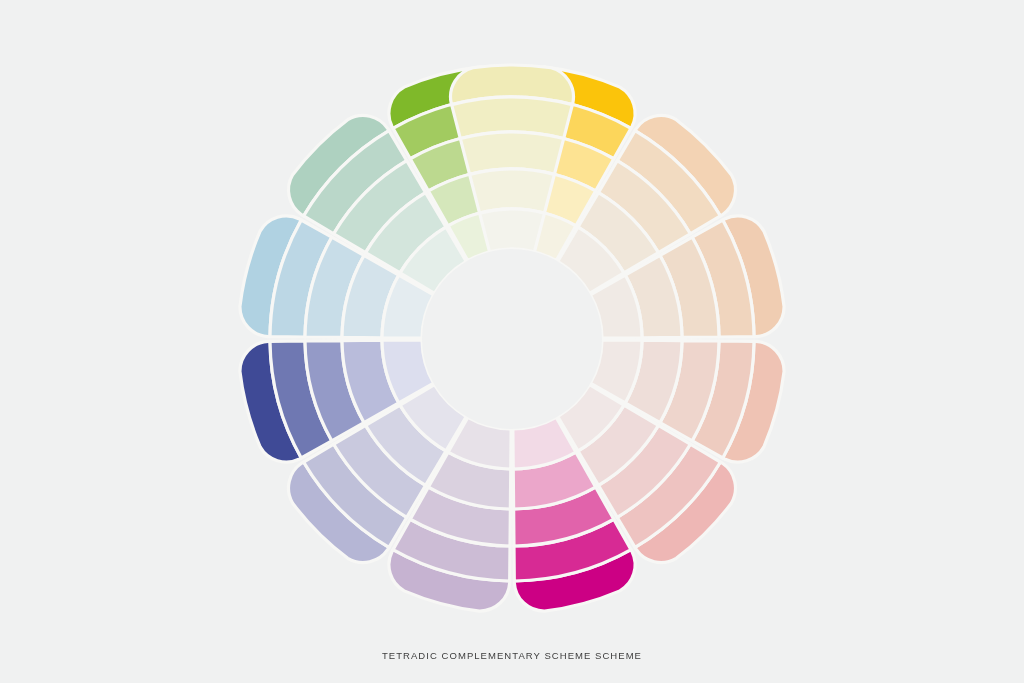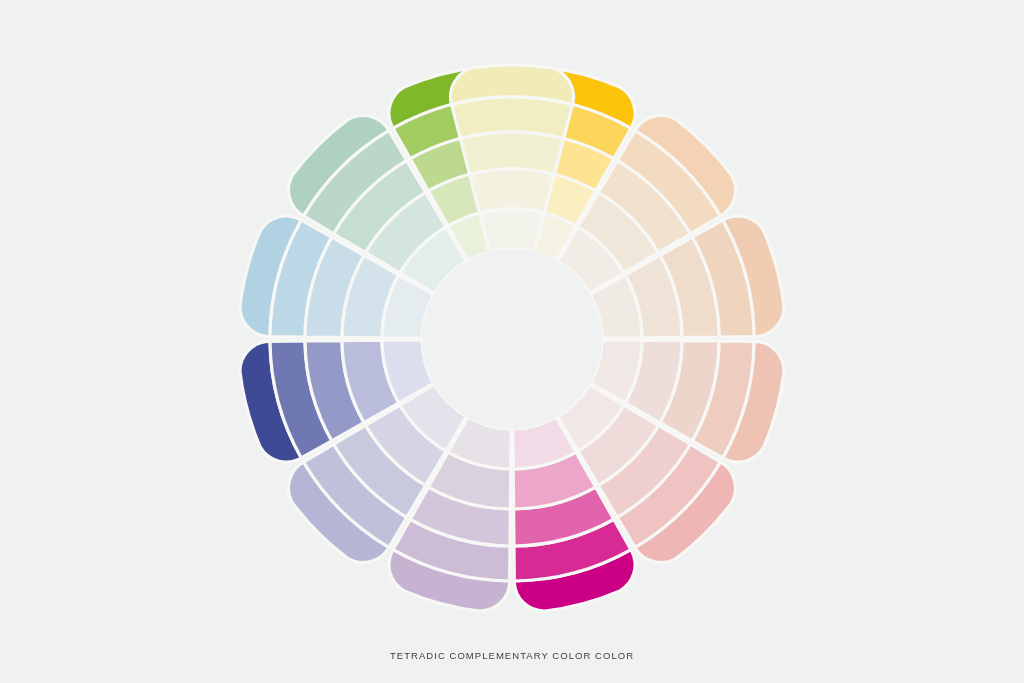--- a/index.html
+++ b/index.html
@@ -143,15 +143,15 @@
             <path d="M 451.61252016861874 104.65548378591293 A 242 242 0 0 1 572.3874798313813 104.65548378591293 L 563.6537534094873 138.54828571770238 A 207 207 0 0 0 460.34624659051275 138.54828571770238 Z" fill="#f1eec4" stroke="#f7f7f5" stroke-width="3.2" stroke-linejoin="round"></path>
             <path d="M 460.34624659051275 138.54828571770238 A 207 207 0 0 1 563.6537534094873 138.54828571770238 L 554.4209569063422 174.37781918845124 A 170 170 0 0 0 469.5790430936578 174.37781918845124 Z" fill="#f2f0d2" stroke="#f7f7f5" stroke-width="3.2" stroke-linejoin="round"></path>
             <path d="M 469.5790430936578 174.37781918845124 A 170 170 0 0 1 554.4209569063422 174.37781918845124 L 544.4395552813205 213.11244996763918 A 130 130 0 0 0 479.5604447186795 213.11244996763918 Z" fill="#f3f2e0" stroke="#f7f7f5" stroke-width="3.2" stroke-linejoin="round"></path>
             <path d="M 479.5604447186795 213.11244996763918 A 130 130 0 0 1 544.4395552813205 213.11244996763918 L 534.4581536562988 251.84708074682712 A 90 90 0 0 0 489.5418463437012 251.84708074682712 Z" fill="#f3f3ec" stroke="#f7f7f5" stroke-width="3.2" stroke-linejoin="round"></path>
           </g>
           <circle cx="512" cy="339" r="90" fill="#f0f1f1"></circle>
         </g>
     </svg>
   </div>
 
-  <div id="caption">TETRADIC COMPLEMENTARY COLOR COLOR</div>
+  <div id="caption">TETRADIC COMPLEMENTARY SCHEME SCHEME</div>
 
 </div>
 
 </body></html>

